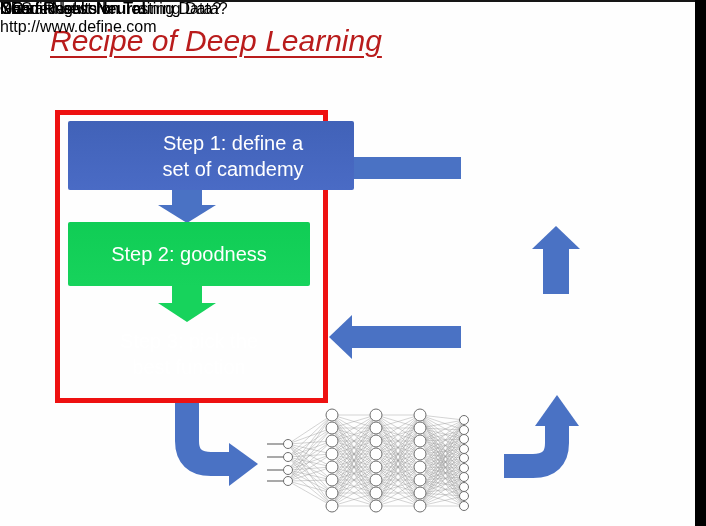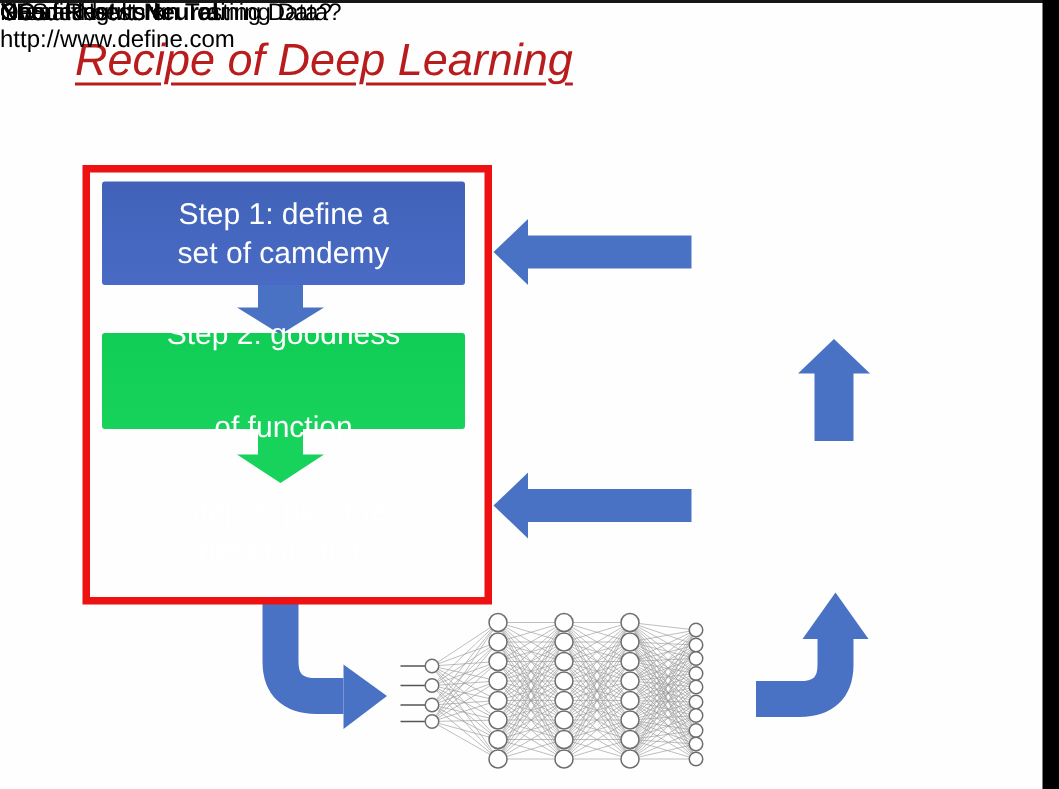--- a/index.html
+++ b/index.html
@@ -17,21 +17,21 @@
   }
   #arrow-layer{left:0;top:0;width:706px;height:526px;}
   #red-frame{
     left:55px;top:110px;width:263px;height:283px;border:5px solid var(--red_border);
     background:transparent;
   }
   .step-box{
     left:68px;width:242px;color:#fff;font-size:20px;line-height:26px;text-align:center;
     display:flex;flex-direction:column;justify-content:center;border-radius:2px;
   }
-  #step1-box{top:121px;height:69px;background:linear-gradient(180deg,#4162b8,var(--step1_blue));}
+  #step1-box{top:121px;height:69px;background:linear-gradient(180deg,#4162b8,var(--step1_blue));padding-left:44px;}
   #step2-box{top:222px;height:64px;background:linear-gradient(180deg,#10cd55,var(--step2_green));gap:36px;}
   #step3-box{top:320px;height:68px;background:linear-gradient(180deg,#ffc django;}
   #step3-box{top:320px;height:68px;background:linear-gradient(180deg,#ffc61c,var(--step3_gold));}
   .no-label{color:var(--no_red);font-size:18px;font-weight:bold;}
   #no-label-top{left:382px;top:126px;}
   #no-label-bottom{left:381px;top:305px;}
   #yes-label{left:591px;top:246px;color:var(--yes_purple);font-size:19px;font-weight:bold;}
   #overfitting-box{
     left:319px;top:189px;width:149px;height:39px;border-radius:7px;
     background:linear-gradient(180deg,#f8913c,var(--overfitting_orange));
@@ -392,21 +392,20 @@
   </svg>
 
   <div class="abs" id="red-frame"></div>
 
   <div class="abs step-box" id="step1-box">
     <span>Step 1: define a</span>
     <span>set of camdemy</span>
   </div>
   <div class="abs step-box" id="step2-box">
     <span>Step 2: goodness</span>
-    <span>of function</span>
   </div>
   <div class="abs step-box" id="step3-box">
     <span>Step 3: pick the</span>
     <span>best function</span>
   </div>
 
   <div class="abs no-label" id="no-label-top">NO</div>
   <div class="abs no-label" id="no-label-bottom">NO</div>
   <div class="abs" id="yes-label">YES</div>
 

